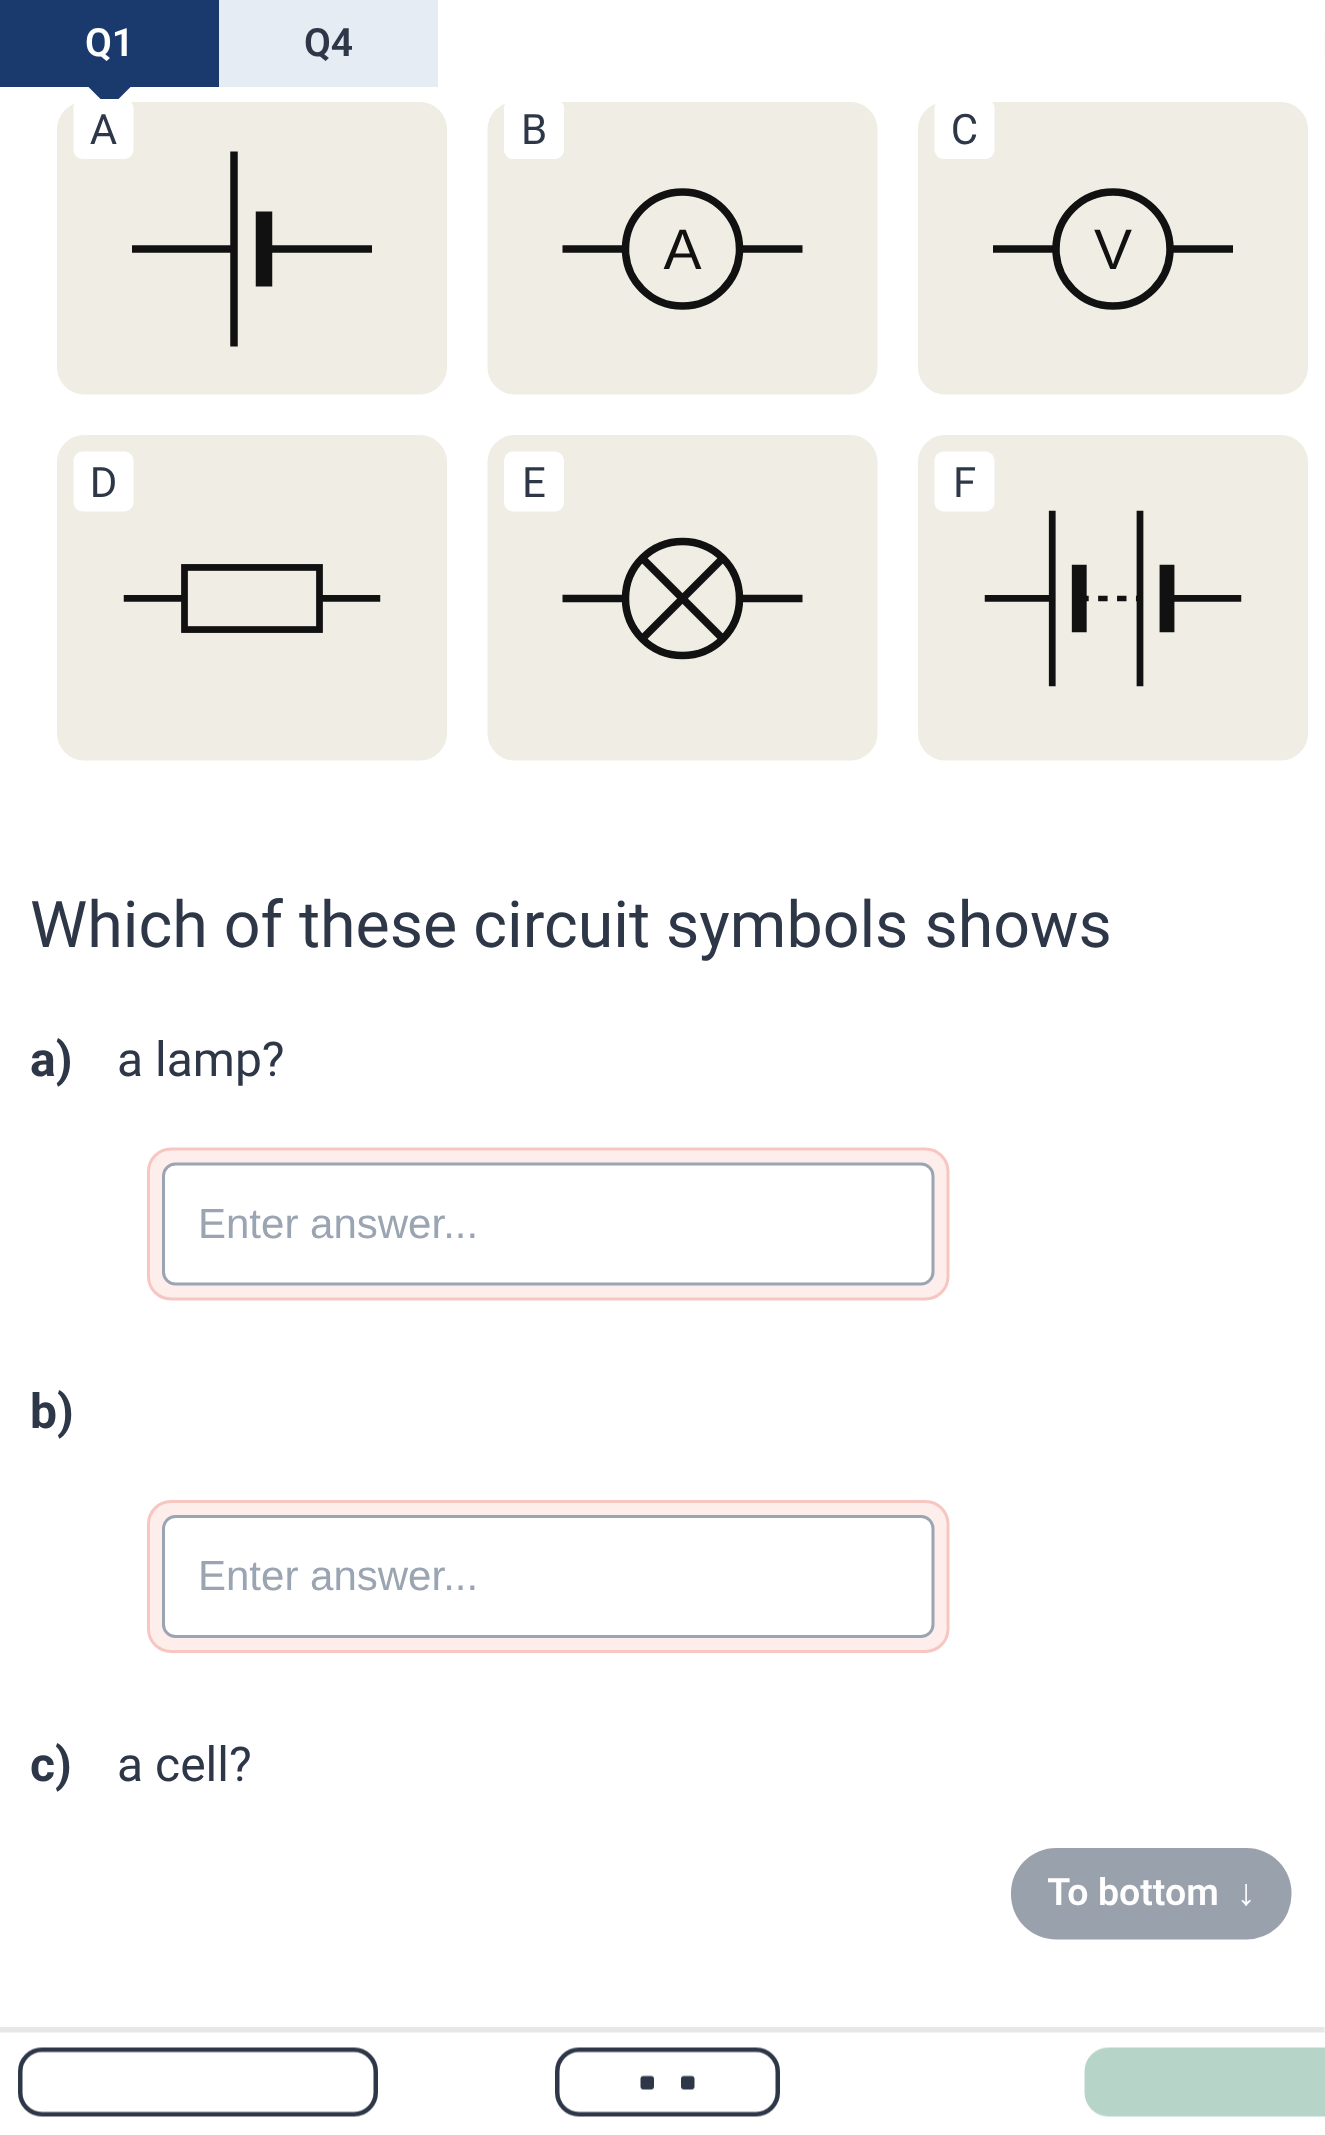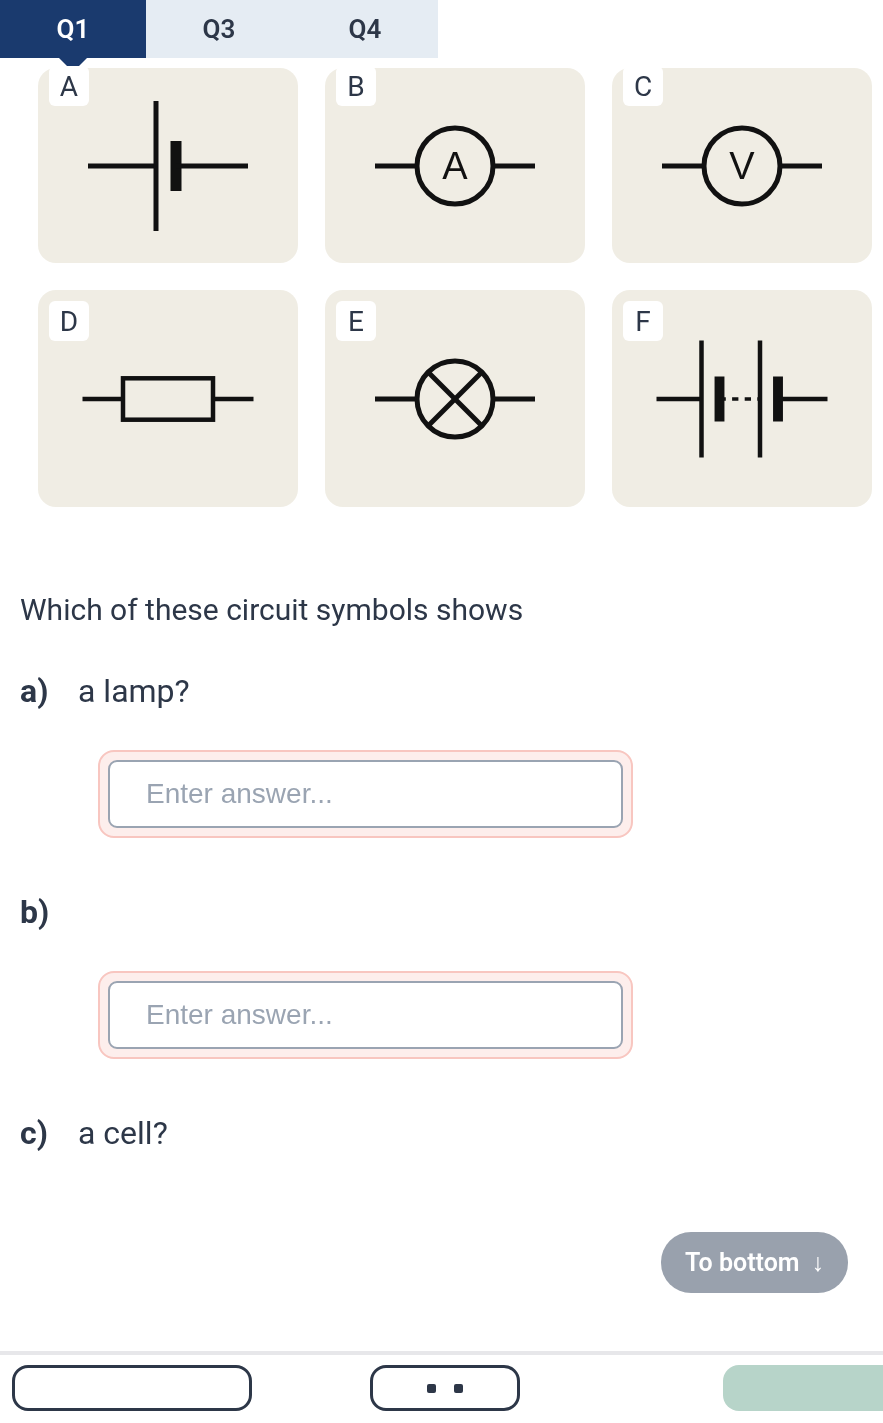--- a/index.html
+++ b/index.html
@@ -88,21 +88,21 @@
       gap: 14px;
       margin: 70px 0 0 50px;
       color: #2f6fed;
       font-size: 30px;
       font-weight: 700;
       cursor: pointer;
     }
     .zoom-icon { width: 34px; height: 34px; }
     .question-text {
       margin: 85px 0 0 20px;
-      font-size: 30px;
+      font-size: 43px;
       color: #2d3748;
       font-weight: 400;
     }
     .parts { margin: 45px 0 0 20px; }
     .part { margin-bottom: 55px; }
     .part-head {
       display: flex;
       align-items: baseline;
       font-size: 32px;
       color: #2d3748;
@@ -111,33 +111,33 @@
     .answer-wrap {
       margin: 40px 0 0 78px;
       width: 535px;
       padding: 8px;
       border: 2px solid #f8c6c0;
       border-radius: 16px;
       background: #fdeeec;
     }
     .answer-input {
       width: 100%;
-      height: 68px;
+      height: 82px;
       font-size: 28px;
       color: #2d3748;
-      padding: 0 36px;
+      padding: 0 22px;
       border: 2px solid #9aa4b2;
       border-radius: 9px;
       outline: none;
       background: #fff;
     }
     .answer-input::placeholder { color: #9aa4b2; }
     .to-bottom-btn {
       position: fixed;
-      right: 35px;
+      right: 22px;
       bottom: 130px;
       background: rgba(130,140,155,0.82);
       color: #fff;
       font-size: 25px;
       font-weight: 600;
       padding: 16px 24px;
       border-radius: 30px;
       display: flex;
       align-items: center;
       gap: 12px;
@@ -184,21 +184,20 @@
     .bottom-bar > * { flex-shrink: 0; }
     .bottom-left { position: absolute; left: 12px; bottom: 12px; }
     .bottom-mid { position: absolute; left: 370px; bottom: 12px; }
     .bottom-right { position: absolute; right: -60px; bottom: 12px; }
   </style>
 </head>
 <body>
 
 <div class="tabs">
   <div class="tab active">Q1</div>
-  <div class="tab">Q3</div>
   <div class="tab">Q4</div>
   <div class="tab blank"></div>
 </div>
 
 <div class="content">
   <div class="cards-wrap">
 
     <div class="cards">
 
       <div class="card row1">

